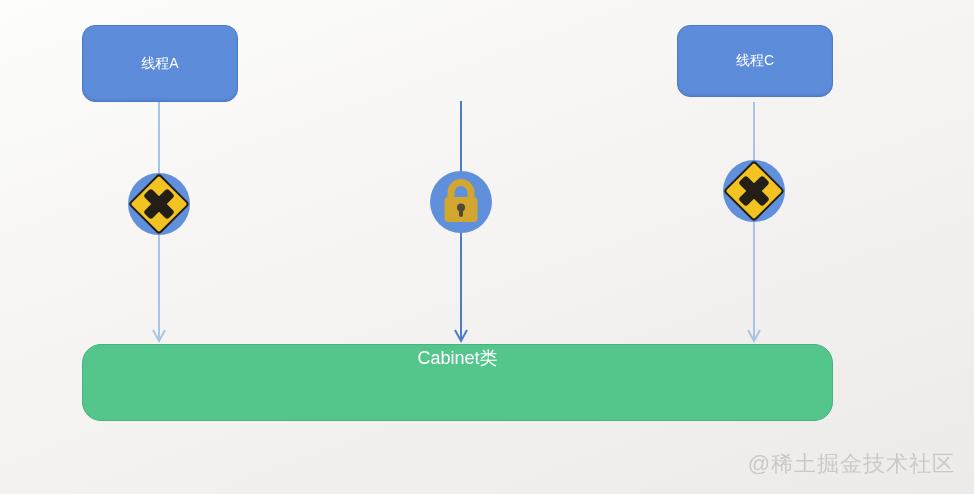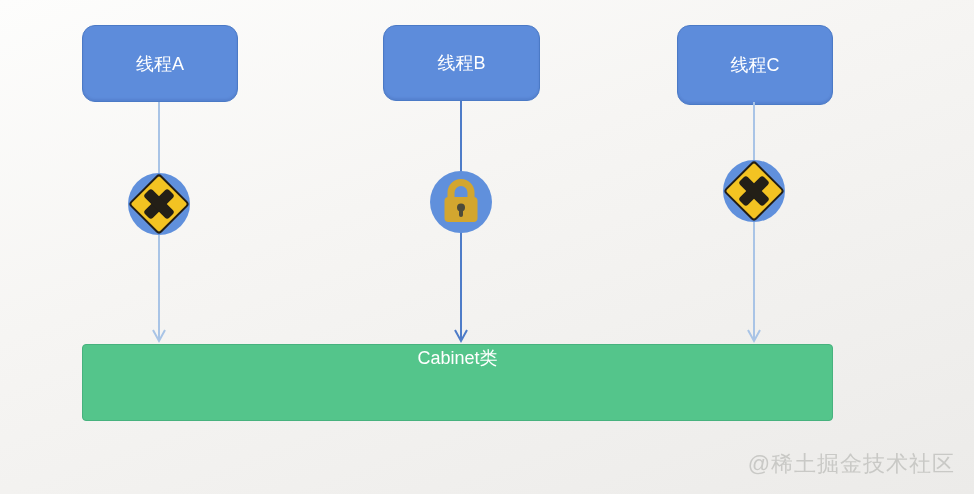--- a/index.html
+++ b/index.html
@@ -17,33 +17,33 @@
   .thread-box {
     position: absolute;
     box-sizing: border-box;
     background: #5d8cdb;
     border: 1px solid #4b7ac6;
     border-radius: 13px;
     display: flex;
     align-items: center;
     justify-content: center;
     color: #ffffff;
-    font-size: 18px;
+    font-size: 14px;
     box-shadow: inset 0 -2px 2px rgba(30,60,120,0.12);
   }
   .target-box {
     position: absolute;
     left: 82px;
     top: 344px;
     width: 751px;
     height: 77px;
     box-sizing: border-box;
     background: #54c58b;
     border: 1px solid #47b27e;
-    border-radius: 4px;
+    border-radius: 19px;
     display: flex;
     flex-direction: column;
     align-items: center;
     justify-content: flex-start;
     color: #ffffff;
     font-size: 18px;
     line-height: 26px;
     text-align: center;
   }
   .connector {
@@ -70,24 +70,21 @@
   }
 </style>
 </head>
 <body>
 
 <div class="canvas">
 
   <div class="thread-box" style="left:82px; top:25px; width:156px; height:77px;">
     <span>线程A</span>
   </div>
-  <div class="thread-box" style="left:383px; top:25px; width:157px; height:76px;">
-    <span>线程B</span>
-  </div>
-  <div class="thread-box" style="left:677px; top:25px; width:156px; height:80px;">
+  <div class="thread-box" style="left:677px; top:25px; width:156px; height:72px;">
     <span>线程C</span>
   </div>
 
   <svg class="connector" style="left:151px; top:102px;" width="16" height="242">
     <line x1="8" y1="0" x2="8" y2="237" stroke="#a9c4e6"></line>
     <polyline points="2,228 8,239 14,228" stroke="#a9c4e6"></polyline>
   </svg>
   <svg class="connector" style="left:453px; top:101px;" width="16" height="243">
     <line x1="8" y1="0" x2="8" y2="238" stroke="#4e7cc8"></line>
     <polyline points="2,229 8,240 14,229" stroke="#4e7cc8"></polyline>

